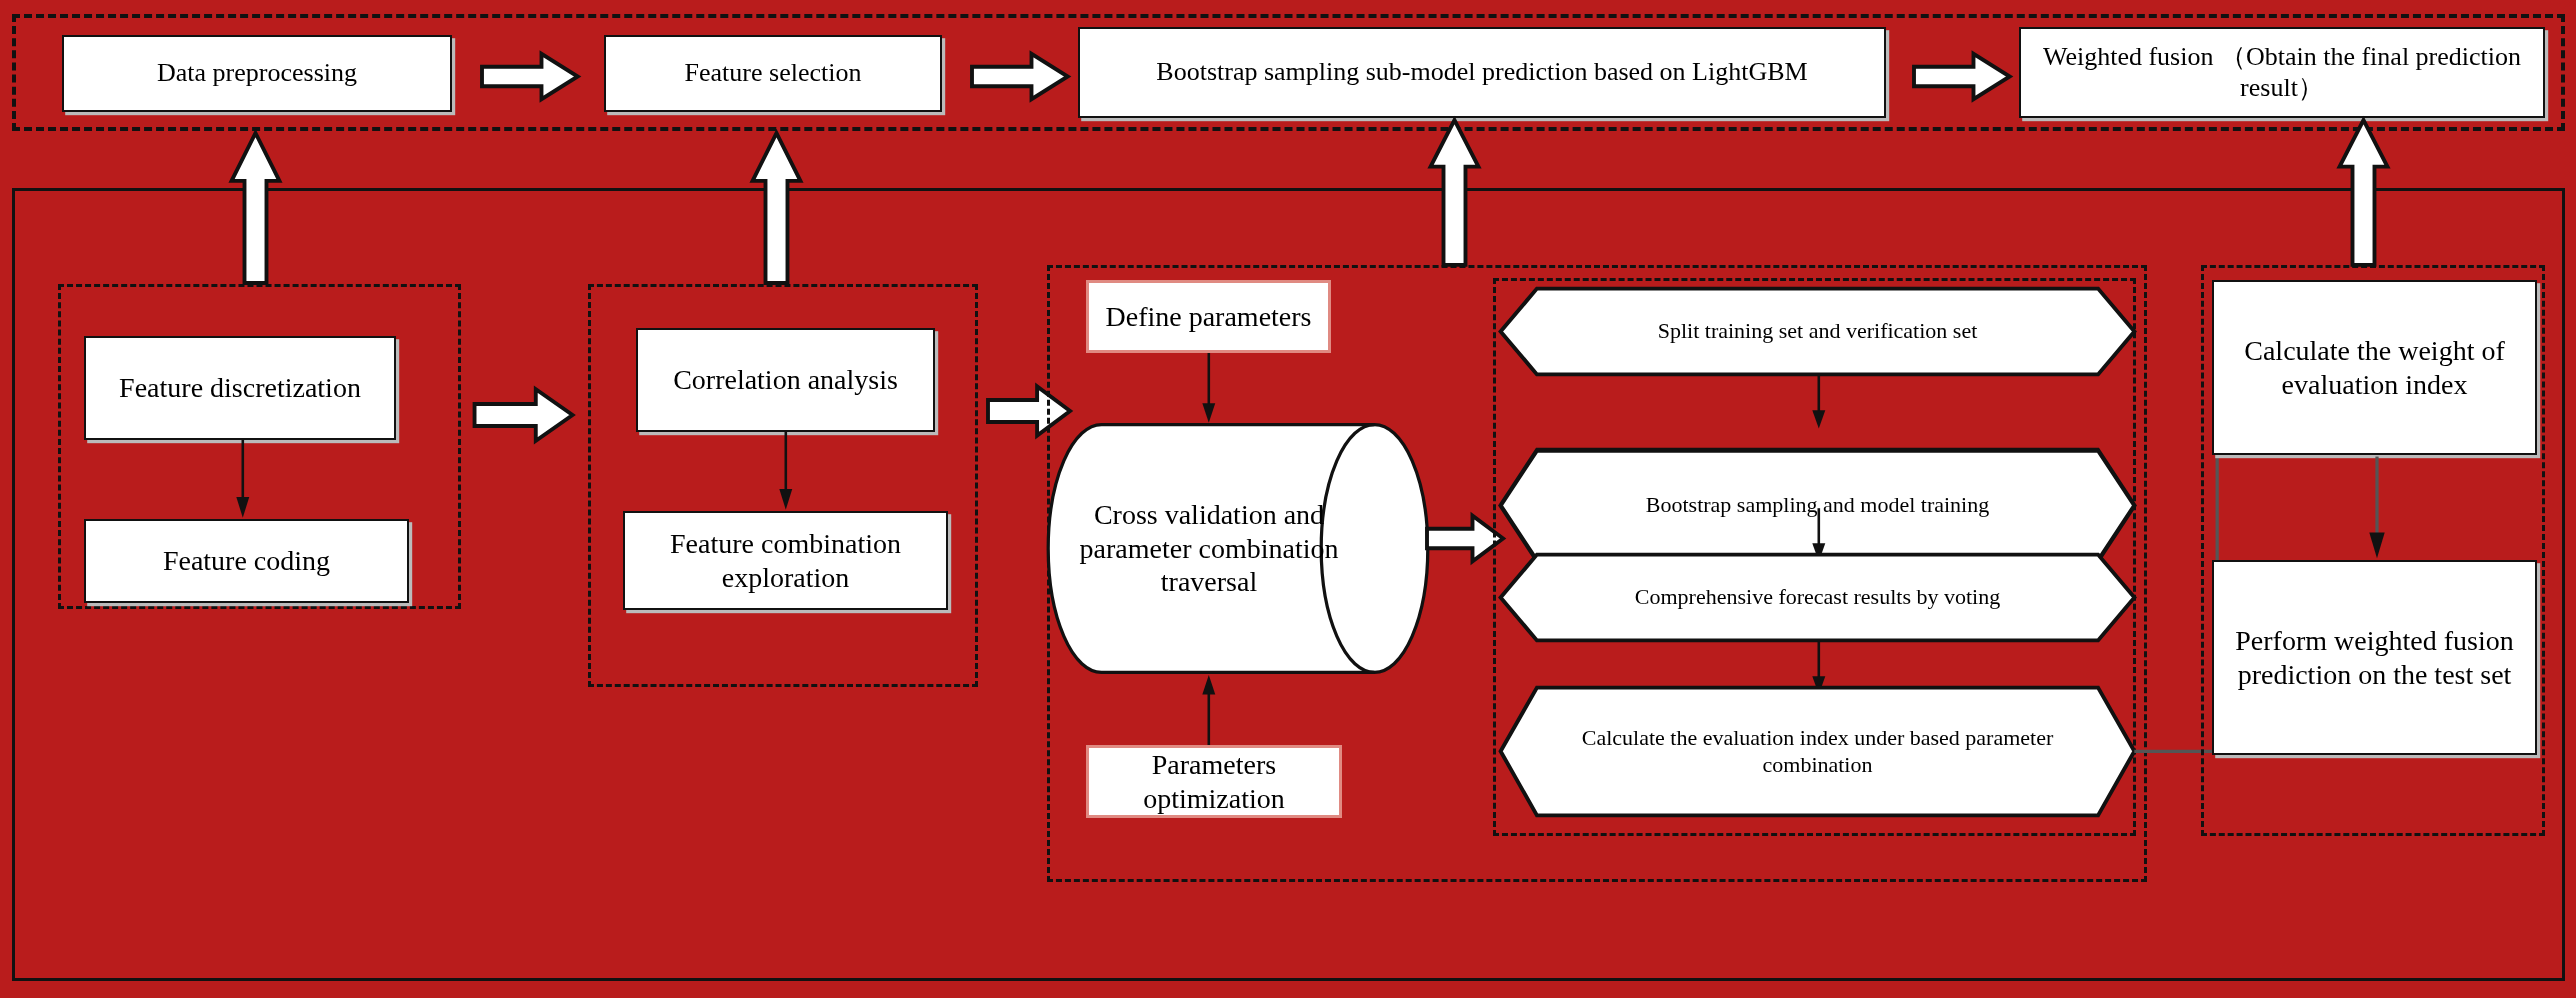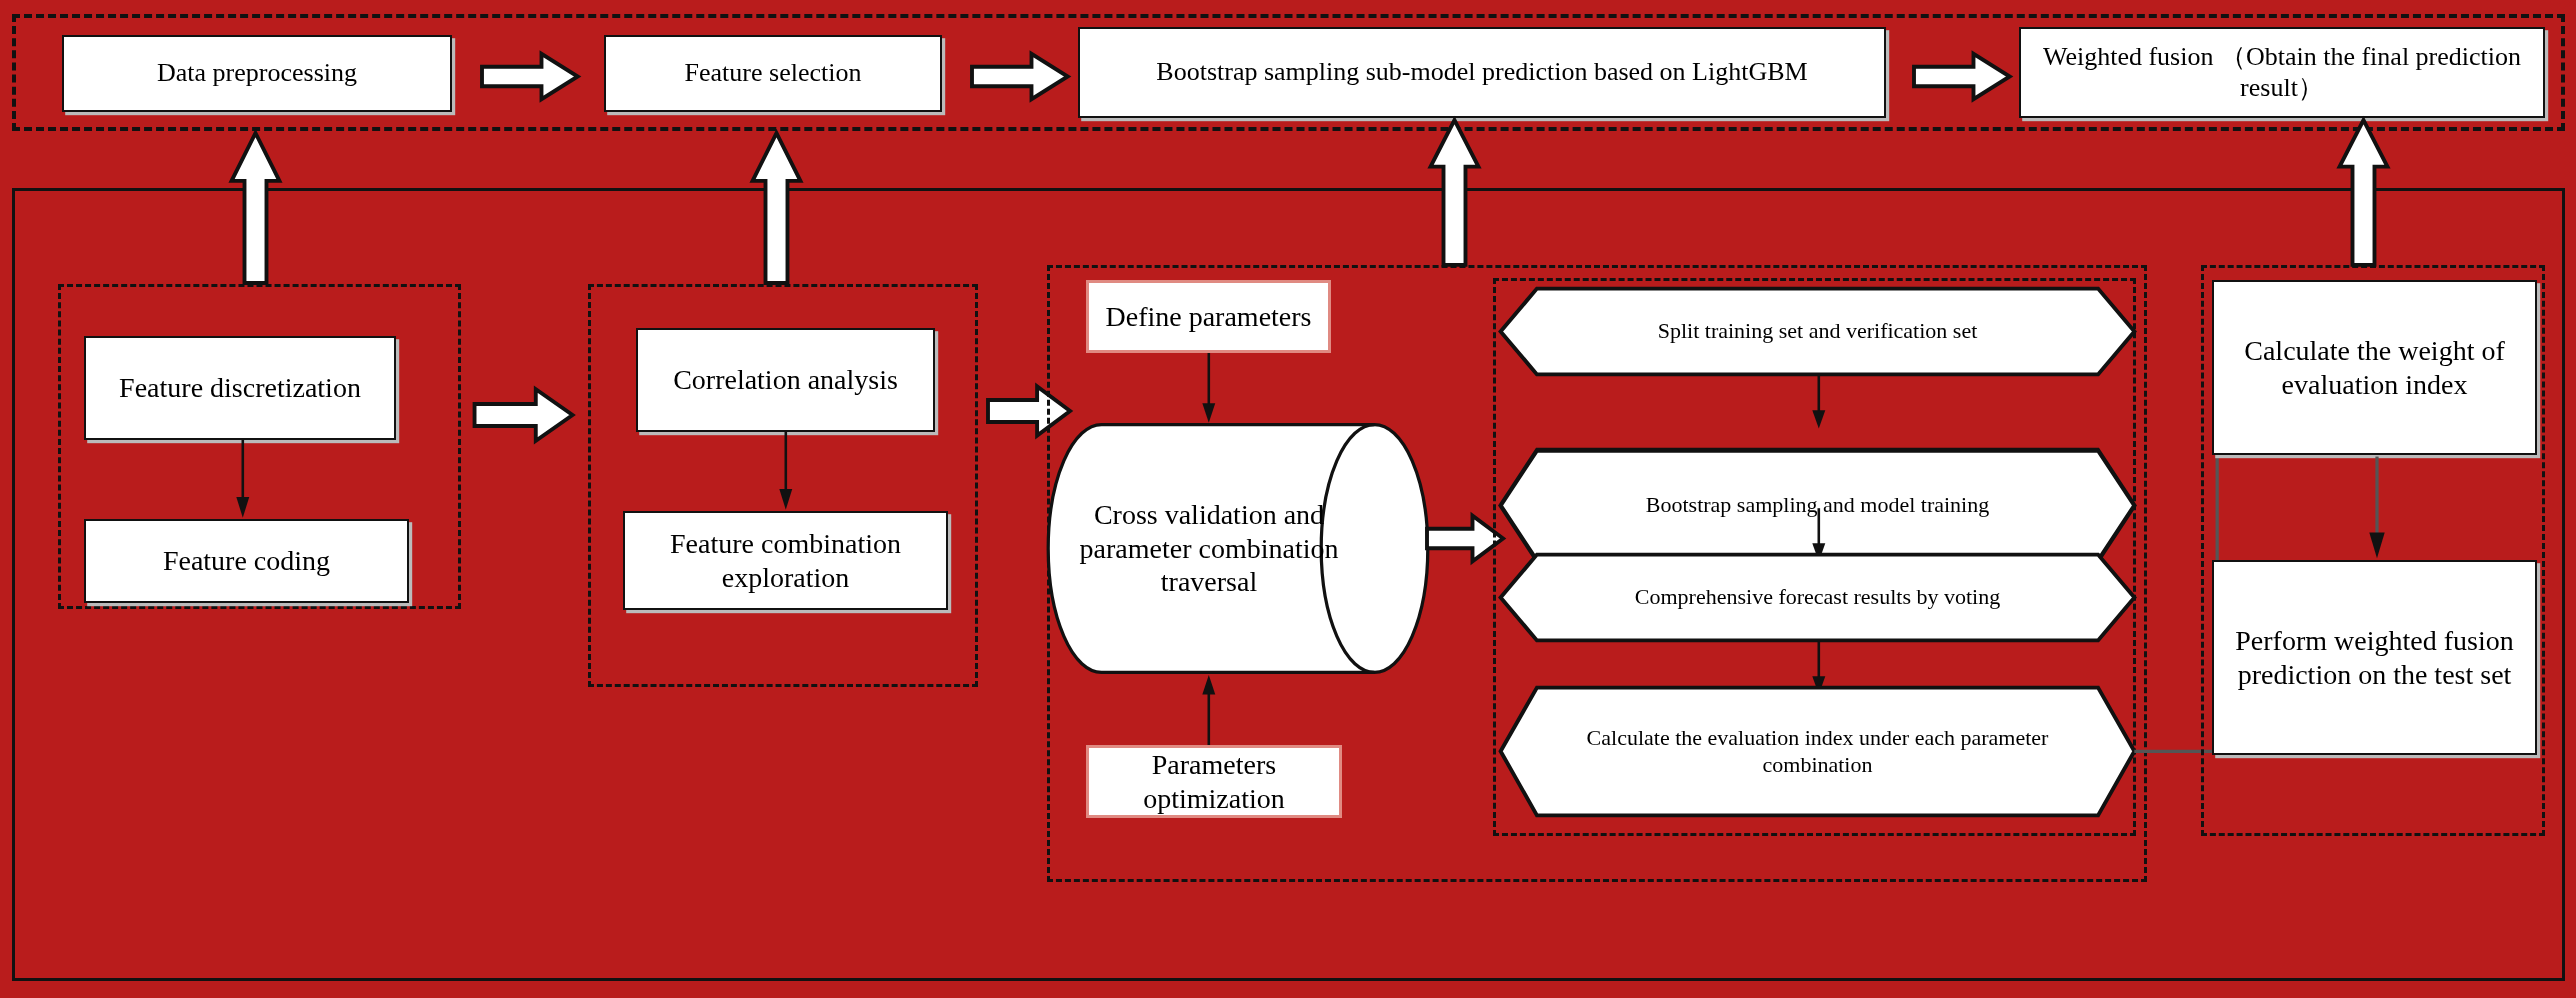--- a/index.html
+++ b/index.html
@@ -198,21 +198,21 @@
     <svg width="15.6" height="55" viewBox="0 0 24 84">
       <line x1="12" y1="0" x2="12" y2="58" stroke="#111" stroke-width="4"></line>
       <polygon points="2,54 22,54 12,82" fill="#111"></polygon>
     </svg>
   </div>
 
   <div class="hex fs-sm" style="left:1498px;top:685px;width:639px;height:133px;">
     <svg viewBox="0 0 985 205" preserveAspectRatio="none">
       <polygon points="60,4 925,4 981,102 925,201 60,201 4,102" fill="#fff" stroke="#111" stroke-width="6"></polygon>
     </svg>
-    <span>Calculate the evaluation index under each parameter combination</span>
+    <span>Calculate the evaluation index under based parameter combination</span>
   </div>
 
   <div class="arw" style="left:1428px;top:117px;">
     <svg width="53" height="151" viewBox="0 0 82 232">
       <polygon points="41,4 78,76 58,76 58,228 24,228 24,76 4,76" fill="#fff" stroke="#111" stroke-width="6"></polygon>
     </svg>
   </div>
 
   <div class="arw" style="left:2133px;top:312px;">
     <svg width="123" height="454" viewBox="0 0 190 700">

